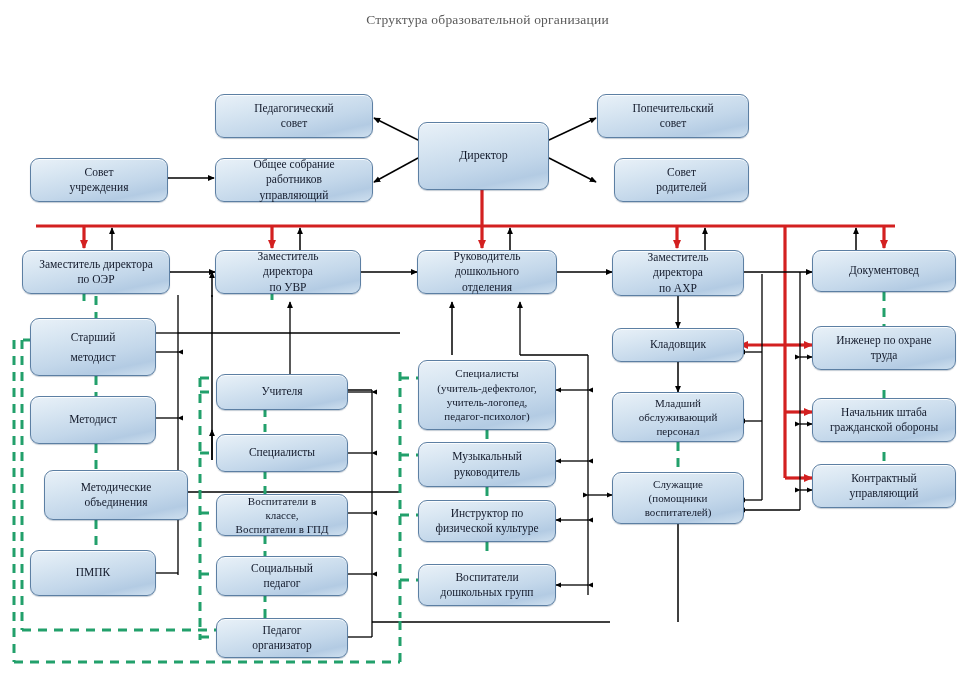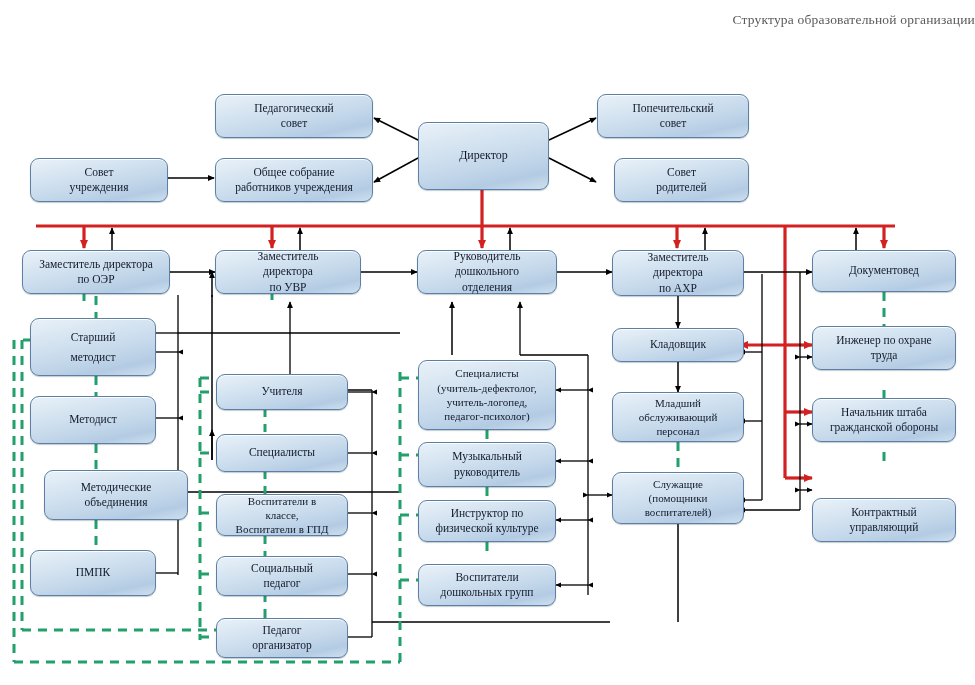--- a/index.html
+++ b/index.html
@@ -7,21 +7,21 @@
     width:975px;height:685px;
     font-family:"Liberation Serif","DejaVu Serif",serif;
     color:#1a1a2e;
     position:relative;overflow:hidden;
   }
   #stage{position:absolute;left:0;top:0;width:975px;height:685px;}
 
   .title-line{
     position:absolute;
     width:100%;
-    text-align:right;
+    text-align:center;
     color:#5a5a5a;
     font-family:"Liberation Serif","DejaVu Serif",serif;
   }
   #title1{top:12px;font-size:13.5px;letter-spacing:.2px;}
   #title2{top:46px;font-size:15px;letter-spacing:.1px;}
 
   svg#wires{position:absolute;left:0;top:0;width:975px;height:685px;pointer-events:none;}
 
   .node{
     position:absolute;
@@ -228,21 +228,21 @@
       <path d="M272,292 L272,300"></path>
     </g>
   </svg>
 
   <div class="node" style="left:215px;top:94px;width:158px;height:44px;">
     <span>Педагогический
 совет</span>
   </div>
   <div class="node" style="left:215px;top:158px;width:158px;height:44px;">
     <span>Общее собрание
-работников учреждения</span>
+работников управляющий</span>
   </div>
   <div class="node" style="left:30px;top:158px;width:138px;height:44px;">
     <span>Совет
 учреждения</span>
   </div>
   <div class="node big" style="left:418px;top:122px;width:131px;height:68px;">
     <span>Директор</span>
   </div>
   <div class="node" style="left:597px;top:94px;width:152px;height:44px;">
     <span>Попечительский
@@ -341,18 +341,18 @@
   </div>
 
   <div class="node" style="left:812px;top:326px;width:144px;height:44px;">
     <span>Инженер по охране
 труда</span>
   </div>
   <div class="node" style="left:812px;top:398px;width:144px;height:44px;">
     <span>Начальник штаба
 гражданской обороны</span>
   </div>
-  <div class="node" style="left:812px;top:464px;width:144px;height:44px;margin-top:34px;">
+  <div class="node" style="left:812px;top:464px;width:144px;height:44px;">
     <span>Контрактный
 управляющий</span>
   </div>
 
 </div>
 
 </body></html>

